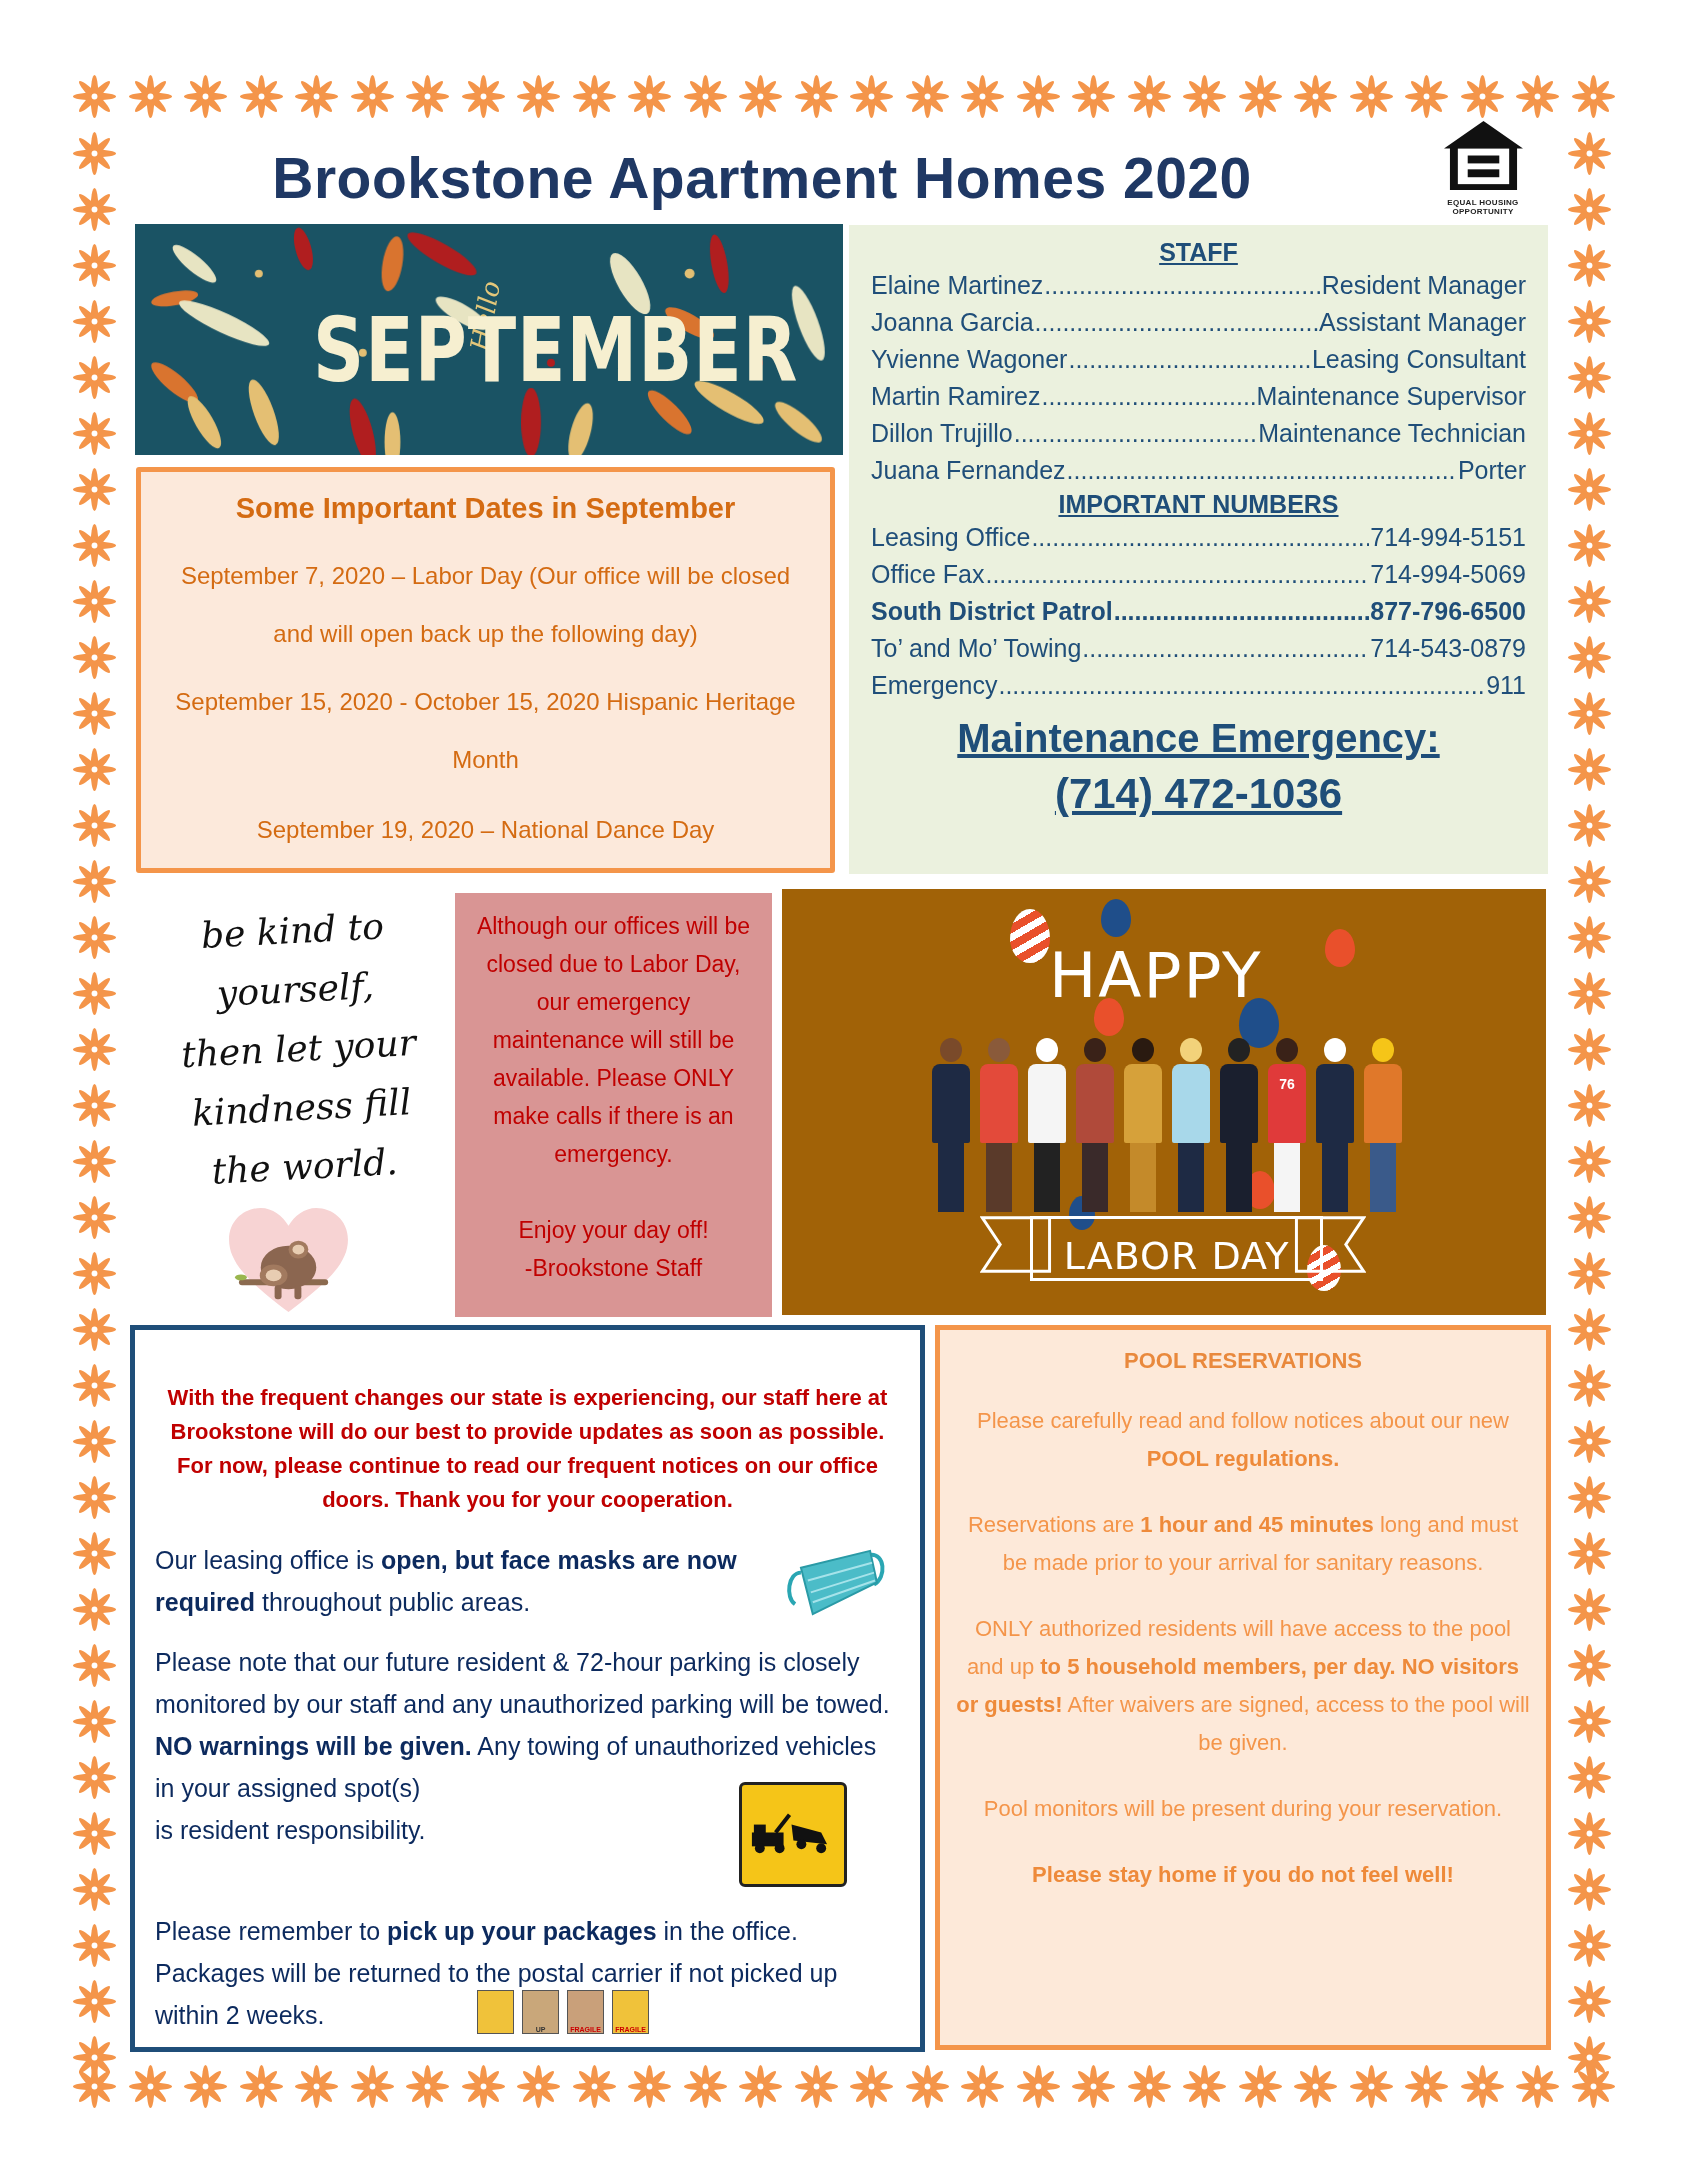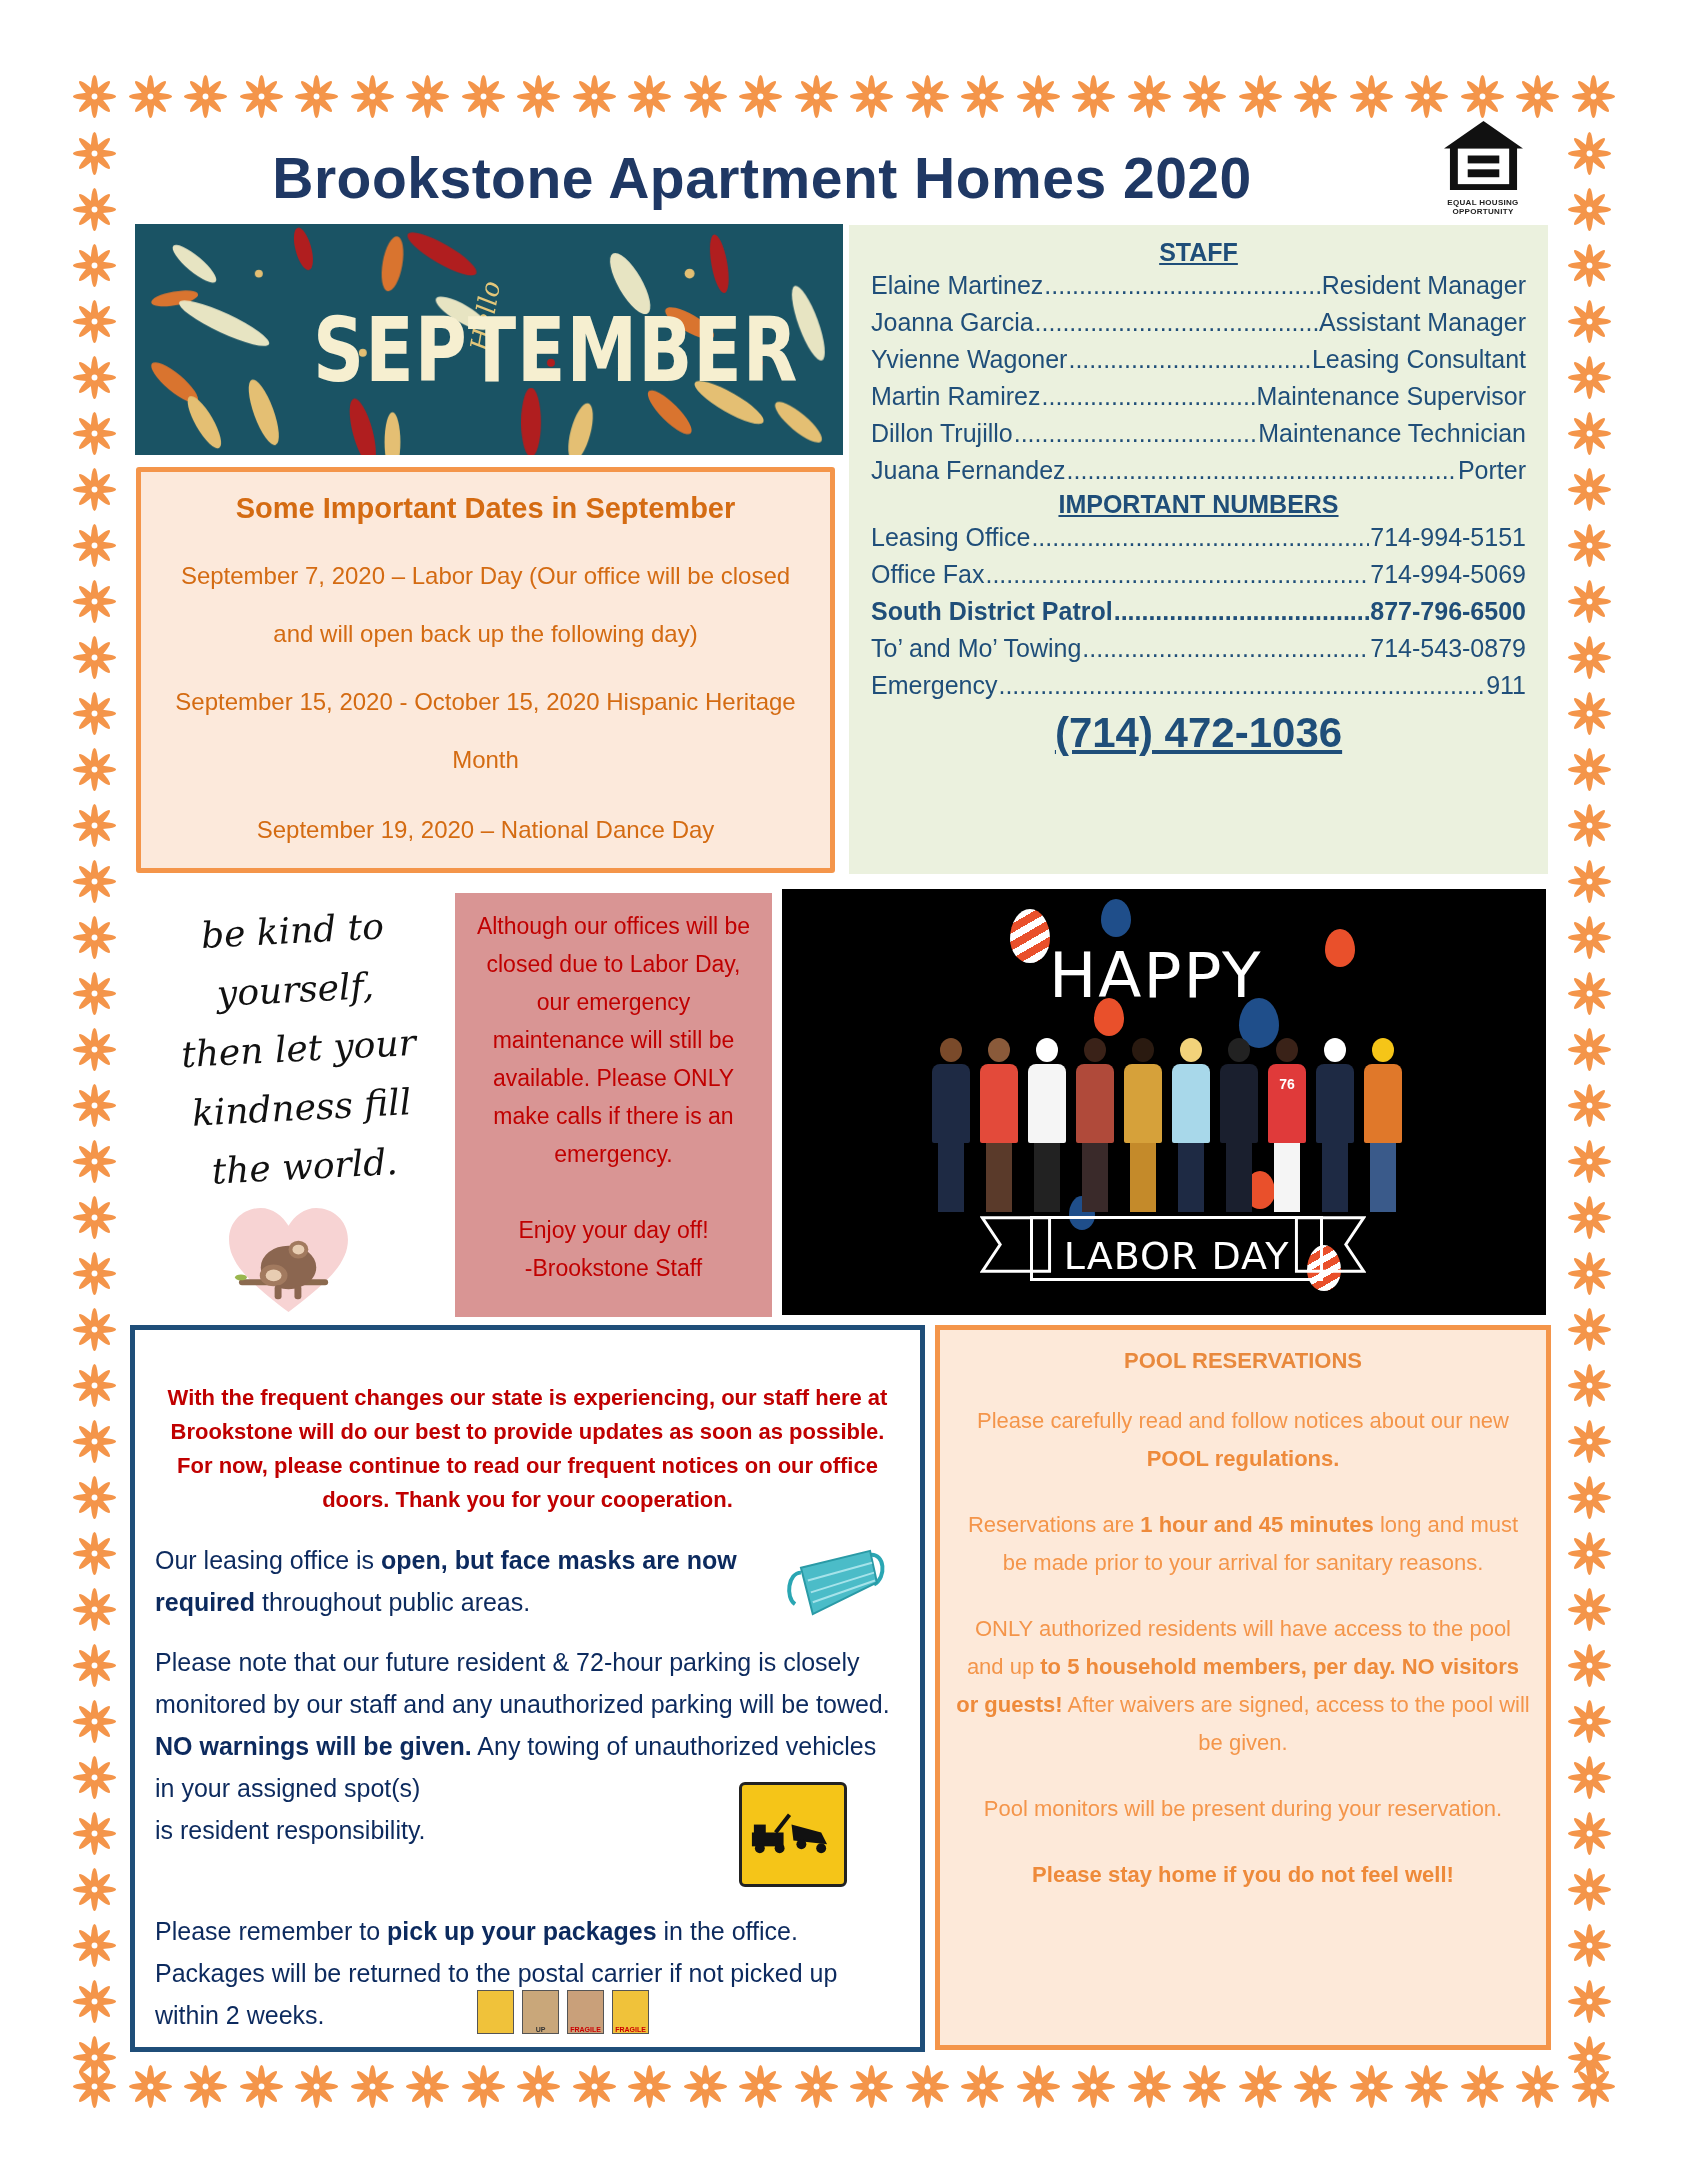--- a/index.html
+++ b/index.html
@@ -38,21 +38,21 @@
 
   
   .kind { position: absolute; left: 150px; top: 891px; width: 297px; height: 426px; }
   .kind-text { font-family: "DejaVu Serif", serif; font-style: italic; font-size: 36px; line-height: 59px; color: #111; text-align: center; margin-top: 10px; transform: rotate(-3deg); }
   .heart { position: absolute; left: 79px; top: 317px; width: 119px; height: 109px; }
 
   
   .labor-notice { position: absolute; left: 455px; top: 893px; width: 317px; height: 424px; background: #d99594; color: #c00000; text-align: center; font-size: 23px; line-height: 38px; padding-top: 14px; box-sizing: border-box; }
 
   
-  .labor-graphic { position: absolute; left: 782px; top: 889px; width: 764px; height: 426px; background: #000000; overflow: hidden; }
+  .labor-graphic { position: absolute; left: 782px; top: 889px; width: 764px; height: 426px; background: #a16207; overflow: hidden; }
   .happy { position: absolute; left: 267px; top: 50px; font-size: 63px; color: #fff; letter-spacing: 2px; font-family: "DejaVu Sans", sans-serif; font-weight: normal; }
   .ribbon { position: absolute; left: 248px; top: 327px; width: 287px; height: 59px; border: 3px solid #fff; display: flex; align-items: flex-end; justify-content: center; }
   .ribbon-text { font-size: 38px; color: #fff; letter-spacing: 1px; font-family: "DejaVu Sans", sans-serif; }
   .workers { position: absolute; left: 149px; top: 149px; display: flex; gap: 8px; align-items: flex-end; }
   .worker { width: 40px; display: flex; flex-direction: column; align-items: center; }
   .worker .head { width: 22px; height: 24px; border-radius: 50%; }
   .worker .body { width: 38px; height: 79px; border-radius: 8px 8px 2px 2px; margin-top: 2px; }
   .worker .legs { width: 26px; height: 69px; margin-top: 0; }
   .balloon { position: absolute; width: 30px; height: 38px; border-radius: 50% 50% 50% 50% / 55% 55% 45% 45%; }
 
@@ -1327,20 +1327,21 @@
         <span>To’ and Mo’ Towing</span>
         <span class="dots"></span>
         <span>714-543-0879</span>
       </div>
       <div class="row">
         <span>Emergency</span>
         <span class="dots"></span>
         <span>911</span>
       </div>
     </div>
+  <div class="maint-title">Maintenance Emergency:</div>
   <div class="maint-phone">(714) 472-1036</div>
 </div>
 
 <div class="kind">
   <div class="kind-text" id="kind-lines">
       <div>be kind to</div>
       <div>yourself,</div>
       <div>then let your</div>
       <div>kindness fill</div>
       <div>the world.</div>

